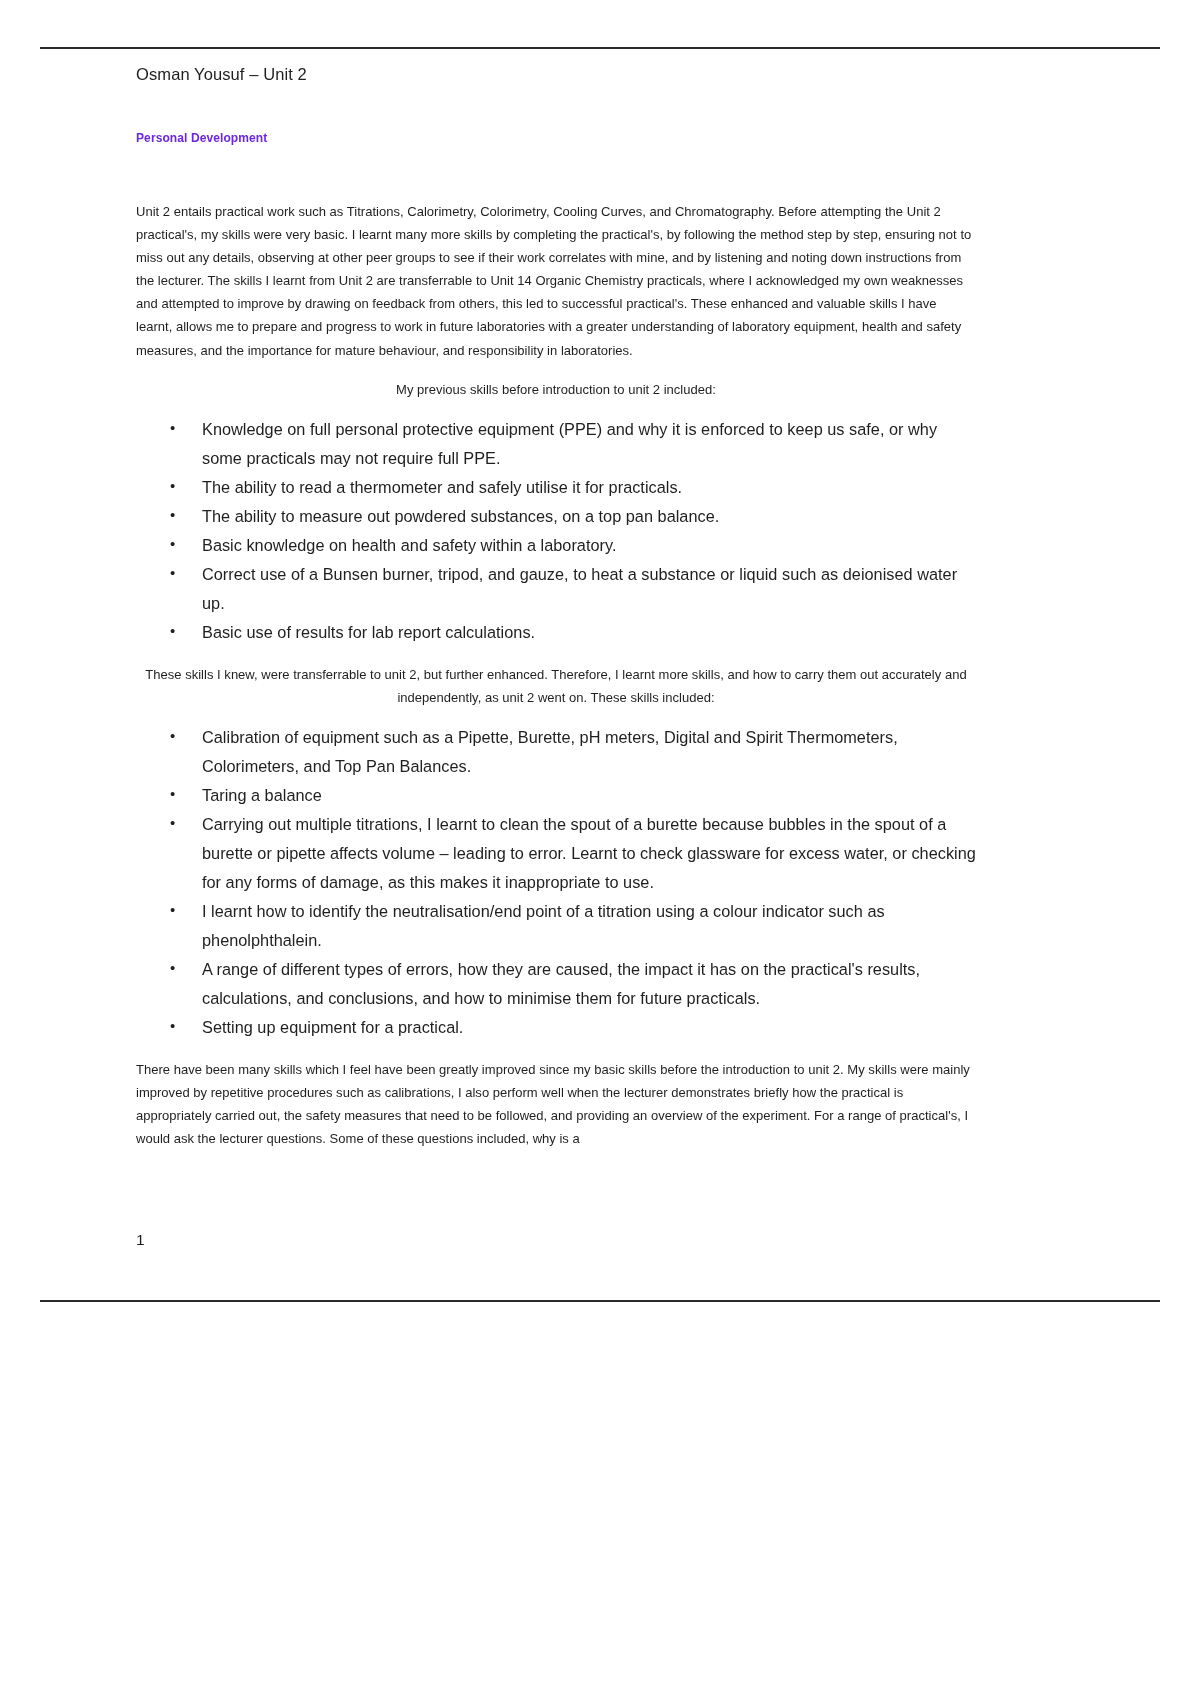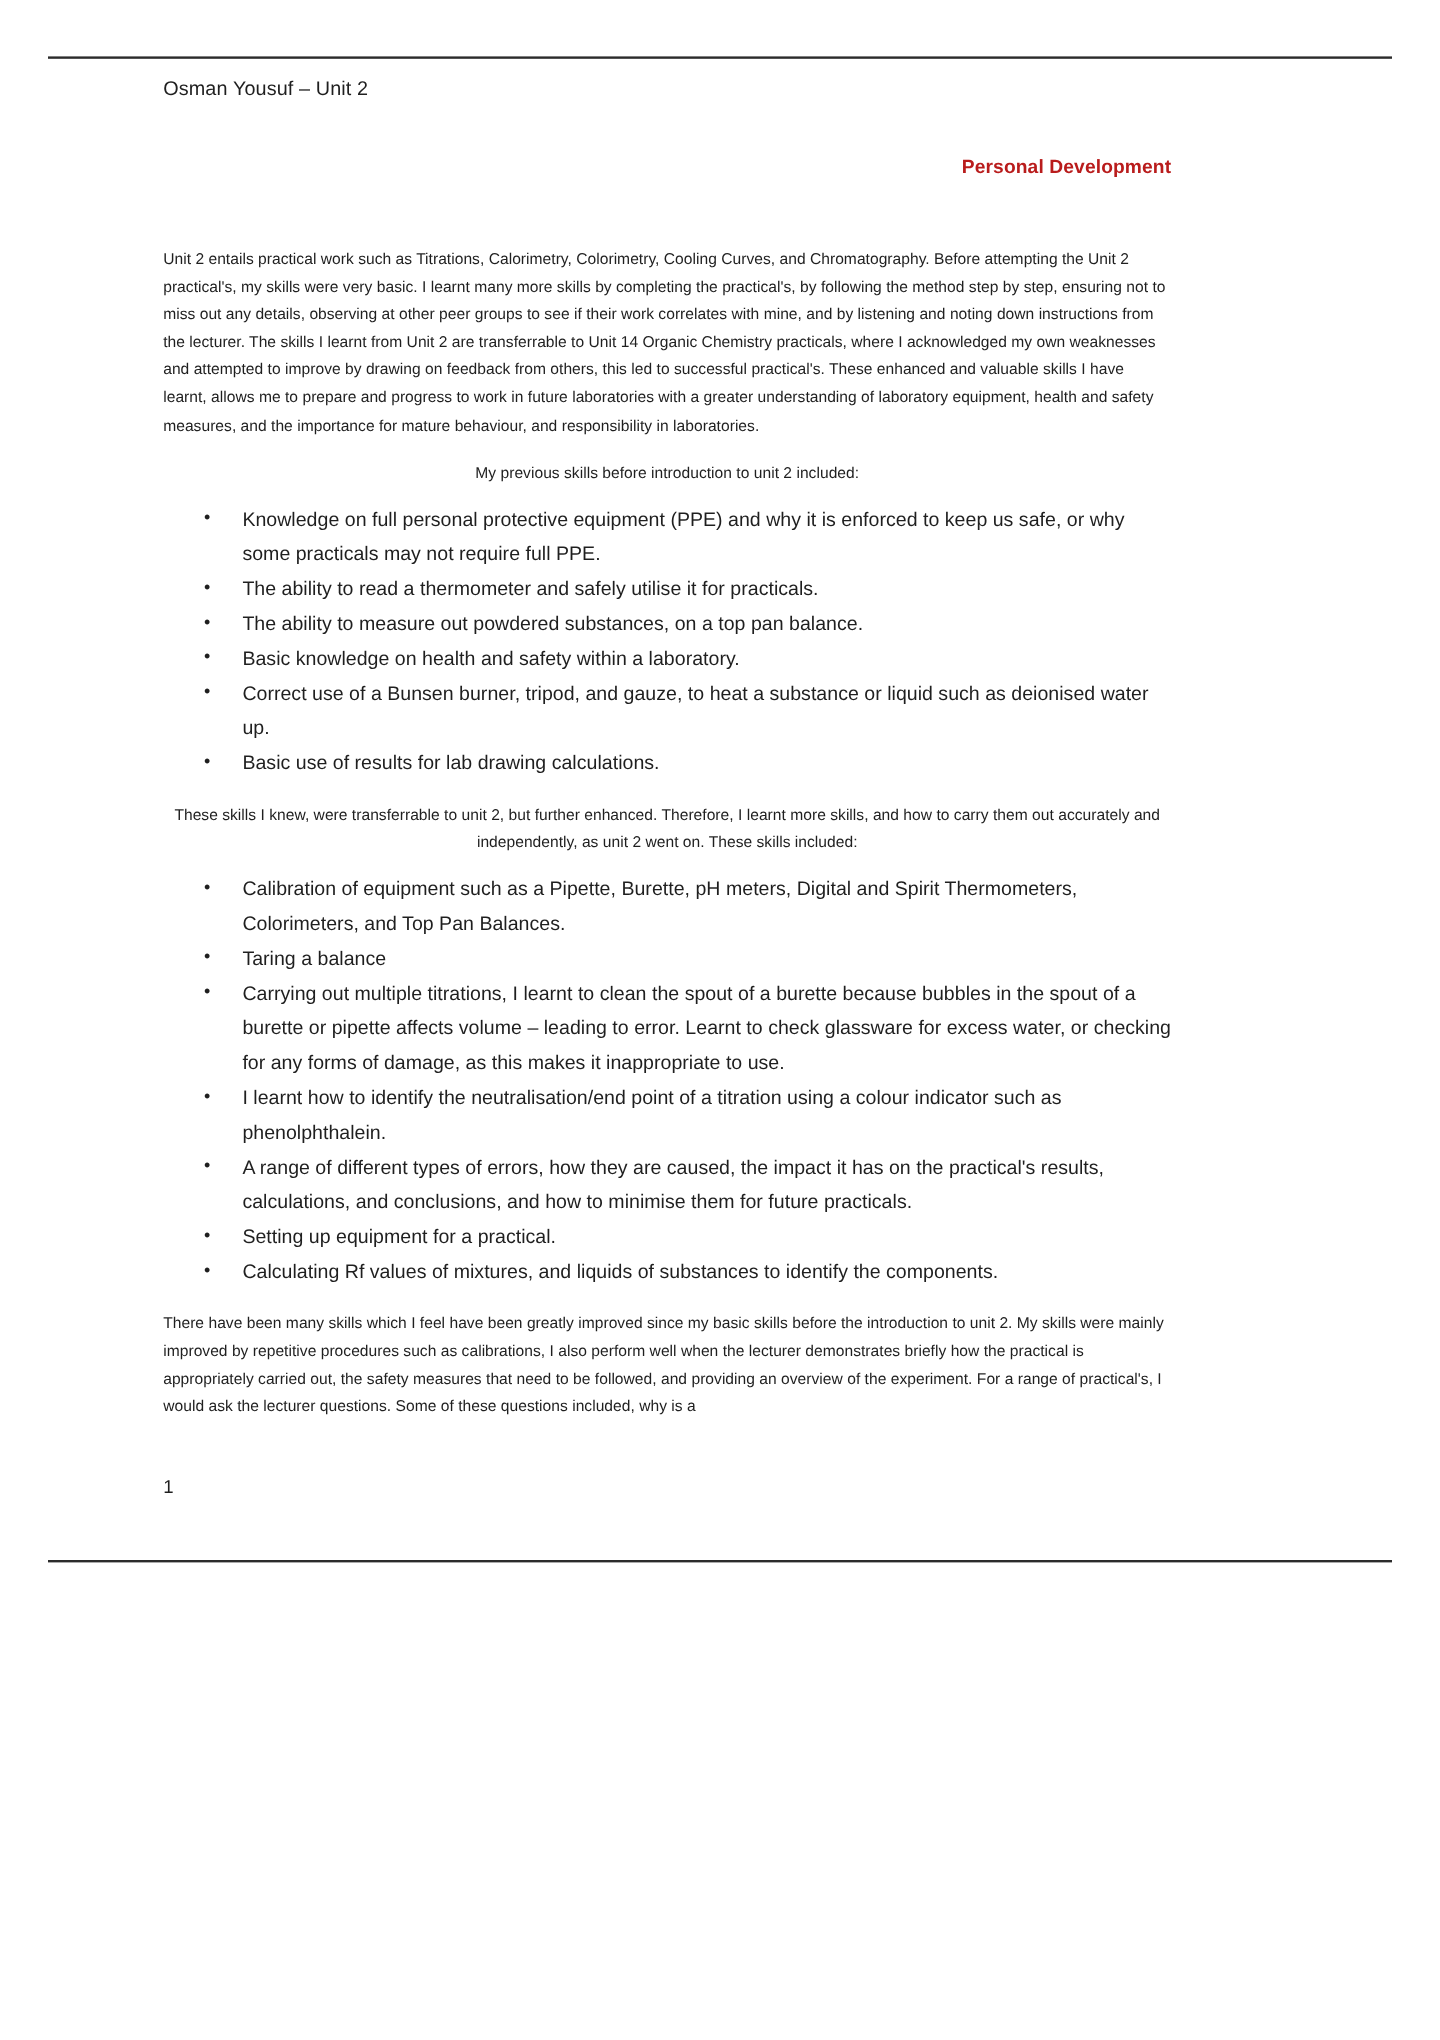--- a/index.html
+++ b/index.html
@@ -43,24 +43,24 @@
     width: 840px;
   }
   .doc-header-line {
     font-size: 16.5px;
     line-height: 1.5;
     color: #1f1f1f;
     margin: 0 0 44px 0;
     letter-spacing: 0.1px;
   }
   .doc-title {
-    text-align: right;
-    font-size: 16px;
+    text-align: left;
+    font-size: 12px;
     font-weight: bold;
-    color: #b91c1c;
+    color: #6d28d9;
     margin: 0 0 55px 0;
     letter-spacing: 0.1px;
   }
   p.body-para {
     font-size: 13px;
     line-height: 1.78;
     margin: 0 0 16px 0;
     color: #1f1f1f;
     text-align: left;
     letter-spacing: 0.02px;
@@ -115,33 +115,32 @@
     <p class="body-para">Unit 2 entails practical work such as Titrations, Calorimetry, Colorimetry, Cooling Curves, and Chromatography. Before attempting the Unit 2 practical's, my skills were very basic. I learnt many more skills by completing the practical's, by following the method step by step, ensuring not to miss out any details, observing at other peer groups to see if their work correlates with mine, and by listening and noting down instructions from the lecturer. The skills I learnt from Unit 2 are transferrable to Unit 14 Organic Chemistry practicals, where I acknowledged my own weaknesses and attempted to improve by drawing on feedback from others, this led to successful practical's. These enhanced and valuable skills I have learnt, allows me to prepare and progress to work in future laboratories with a greater understanding of laboratory equipment, health and safety measures, and the importance for mature behaviour, and responsibility in laboratories.</p>
 
     <p class="body-para tight">My previous skills before introduction to unit 2 included:</p>
 
     <ul class="bullets">
       <li>Knowledge on full personal protective equipment (PPE) and why it is enforced to keep us safe, or why some practicals may not require full PPE.</li>
       <li>The ability to read a thermometer and safely utilise it for practicals.</li>
       <li>The ability to measure out powdered substances, on a top pan balance.</li>
       <li>Basic knowledge on health and safety within a laboratory.</li>
       <li>Correct use of a Bunsen burner, tripod, and gauze, to heat a substance or liquid such as deionised water up.</li>
-      <li>Basic use of results for lab drawing calculations.</li>
+      <li>Basic use of results for lab report calculations.</li>
     </ul>
 
     <p class="body-para tight">These skills I knew, were transferrable to unit 2, but further enhanced. Therefore, I learnt more skills, and how to carry them out accurately and independently, as unit 2 went on. These skills included:</p>
 
     <ul class="bullets">
       <li>Calibration of equipment such as a Pipette, Burette, pH meters, Digital and Spirit Thermometers, Colorimeters, and Top Pan Balances.</li>
       <li>Taring a balance</li>
       <li>Carrying out multiple titrations, I learnt to clean the spout of a burette because bubbles in the spout of a burette or pipette affects volume – leading to error. Learnt to check glassware for excess water, or checking for any forms of damage, as this makes it inappropriate to use.</li>
       <li>I learnt how to identify the neutralisation/end point of a titration using a colour indicator such as phenolphthalein.</li>
       <li>A range of different types of errors, how they are caused, the impact it has on the practical's results, calculations, and conclusions, and how to minimise them for future practicals.</li>
       <li>Setting up equipment for a practical.</li>
-      <li>Calculating Rf values of mixtures, and liquids of substances to identify the components.</li>
     </ul>
 
     <p class="body-para">There have been many skills which I feel have been greatly improved since my basic skills before the introduction to unit 2. My skills were mainly improved by repetitive procedures such as calibrations, I also perform well when the lecturer demonstrates briefly how the practical is appropriately carried out, the safety measures that need to be followed, and providing an overview of the experiment. For a range of practical's, I would ask the lecturer questions. Some of these questions included, why is a</p>
 
   </div>
 
   <div class="page-number">1</div>
 
   <div class="footer-rule"></div>
 

